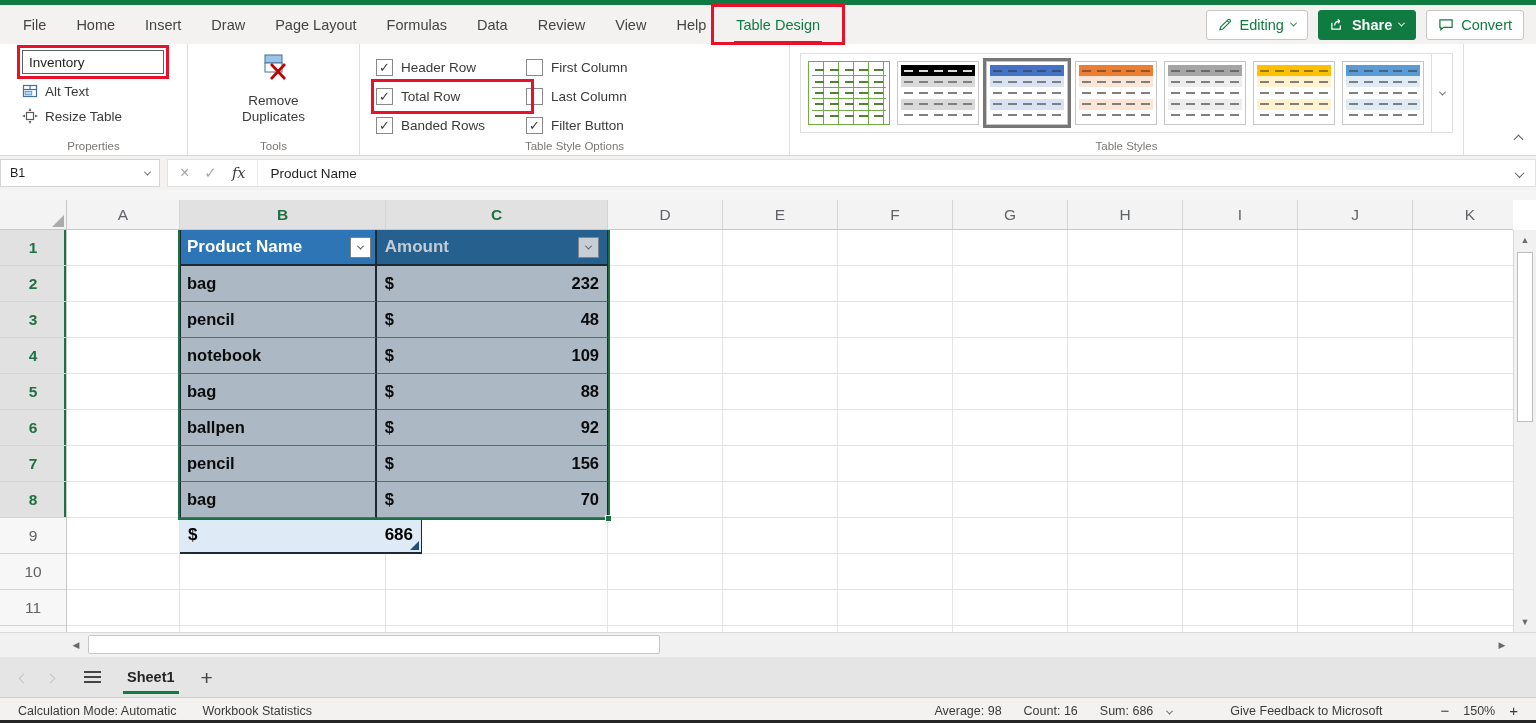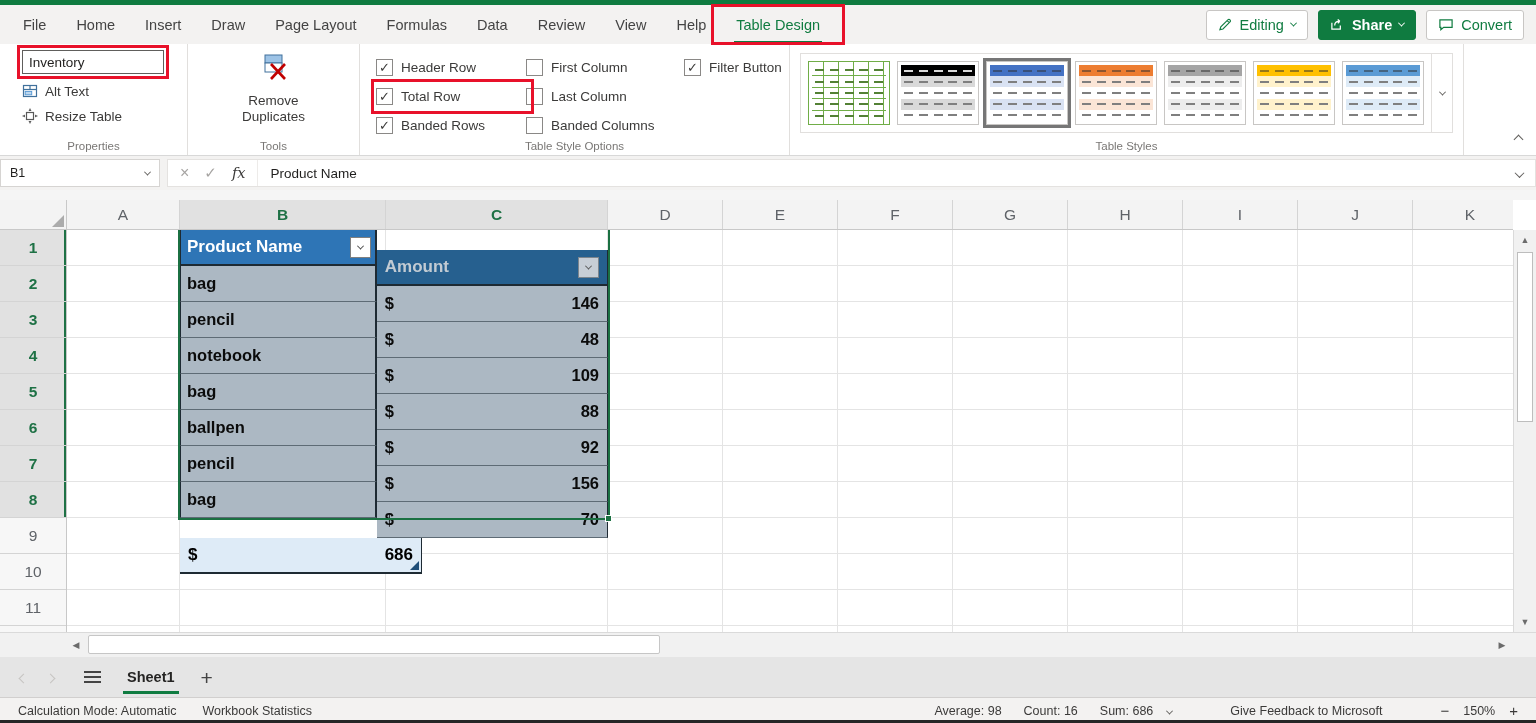--- a/index.html
+++ b/index.html
@@ -84,21 +84,21 @@
   .rowh { height:36px; display:flex; align-items:center; justify-content:center; font-size:15.5px; color:#5F6368; border-bottom:1px solid #D4D4D4; }
   .rowh.sel { background:#E1E1E1; color:#1E7145; font-weight:bold; box-shadow:inset -2px 0 0 #1E7145; }
   .cells { position:absolute; top:230px; left:67px; width:1446px; height:402px; overflow:hidden; background-image:repeating-linear-gradient(to bottom, transparent 0px, transparent 35px, #E4E4E4 35px, #E4E4E4 36px); }
   .vline { position:absolute; top:0; bottom:0; width:1px; background:#E4E4E4; }
 
   
   .table-overlay { position:absolute; left:113px; top:0; width:428px; z-index:2; }
   .trow { display:flex; height:36px; }
   .tcell { display:flex; align-items:center; height:100%; }
   .tcell.b { width:206px; border-right:2px solid #1E2A33; padding:0 4px 0 6px; }
-  .tcell.c { width:242px; padding:0 8px 0 8px;margin-top:20px; }
+  .tcell.c { width:242px; padding:0 8px 0 8px; }
   .thead .b { background:#2E75B6; border-left:1px solid #1E2A33; border-bottom:2px solid #1E2A33; }
   .thead .c { background:#26608F; border-right:1px solid #1E2A33; border-bottom:2px solid #1E2A33; }
   .th-text { font-size:17px; font-weight:bold; color:#fff; }
   .thead .c .th-text { color:#C2CBD3; }
   .fbtn { width:21px; height:21px; margin-left:auto; background:#fff; border:1px solid #808080; display:flex; align-items:center; justify-content:center; color:#444; cursor:pointer; flex:none; }
   .fbtn.dim { background:#C7CED6; border-color:#7C858D; color:#555; }
   .tdata .tcell { background:#ACB8C3; border-bottom:1px solid #5E6B75; font-size:16.5px; color:#0B0B0B;font-weight:bold; }
   .tdata .b { border-left:1px solid #1E2A33; }
   .tdata .c { border-right:1px solid #1E2A33; justify-content:space-between; }
   .ttotal .tcell { background:#DEEBF7; border-bottom:2px solid #1E2A33; font-size:17px; font-weight:bold; color:#000; }
@@ -262,24 +262,20 @@
             <span class="cb checked">✓</span>
             <span class="opt-label">Banded Rows</span>
           </div>
           <div class="opt">
             <span class="cb"></span>
             <span class="opt-label">First Column</span>
           </div>
           <div class="opt">
             <span class="cb"></span>
             <span class="opt-label">Last Column</span>
-          </div>
-          <div class="opt">
-            <span class="cb"></span>
-            <span class="opt-label">Banded Columns</span>
           </div>
           <div class="opt">
             <span class="cb checked">✓</span>
             <span class="opt-label">Filter Button</span>
           </div>
         </div>
       <div class="rg-label">Table Style Options</div>
     </div>
 
     <div class="rgroup g-styles">
@@ -673,21 +669,21 @@
               <span class="chev down sm"></span>
             </span>
           </div>
         </div>
         <div class="trow tdata">
           <div class="tcell b">
             <span>bag</span>
           </div>
           <div class="tcell c">
             <span>$</span>
-            <span>146</span>
+            <span>232</span>
           </div>
         </div>
         <div class="trow tdata">
           <div class="tcell b">
             <span>pencil</span>
           </div>
           <div class="tcell c">
             <span>$</span>
             <span>48</span>
           </div>

